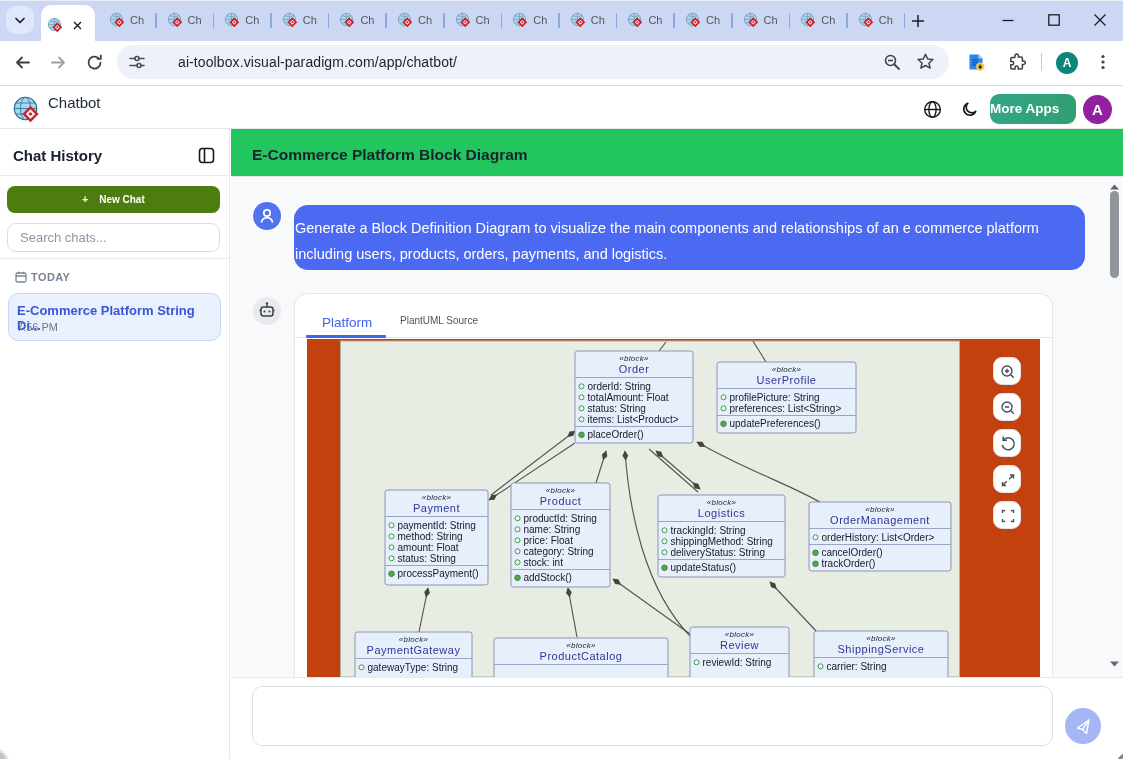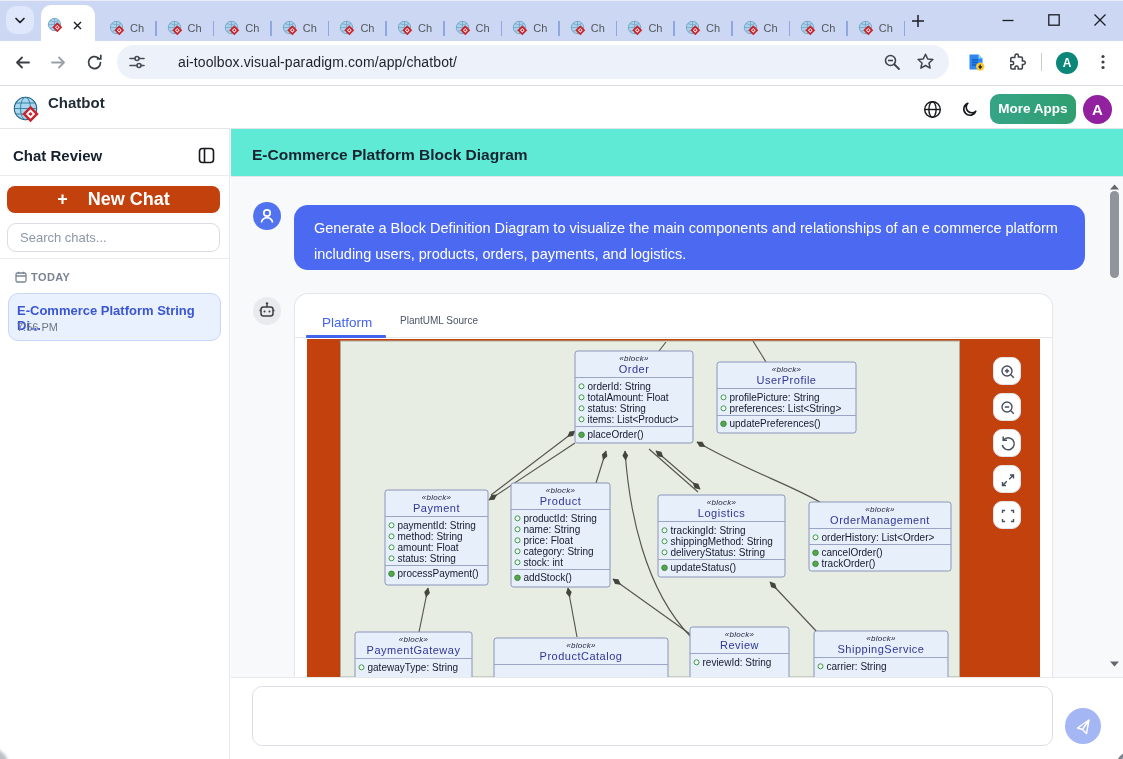--- a/index.html
+++ b/index.html
@@ -5,58 +5,58 @@
 * { margin:0; padding:0; box-sizing:border-box; }
 html,body { width:1123px; height:759px; overflow:hidden; background:#fff;
   font-family:"Liberation Sans", sans-serif; }
 .abs { position:absolute; }
 #stage { position:relative; width:1123px; height:759px; }
 
 
 #tabstrip { left:0; top:0; width:1123px; height:41px; background:#CBD7F3; }
 #chevbtn { left:6px; top:6px; width:28px; height:28px; border-radius:10px; background:#DEE7FB; }
 #activetab { left:41px; top:5px; width:54px; height:36px; background:#fff; border-radius:10px 10px 0 0; }
-.itab { top:8px; height:46px; }
+.itab { top:0; height:46px; }
 .itab .sep { position:absolute; right:0; top:13px; width:1.5px; height:15px; background:#8FA6DE; }
 .itab .txt { position:absolute; left:31px; top:14px; font-size:11px; color:#54575D; }
 
 #toolbar { left:0; top:41px; width:1123px; height:45px; background:#fff; border-bottom:1px solid #D9DCE1; }
 #omnibox { left:117px; top:45px; width:832px; height:34px; border-radius:17px; background:#EDF1FA; }
 #urltext { left:166px; top:54px; font-size:14px; color:#1E2126; letter-spacing:0.1px;margin-left:12px; }
 
 
 #appheader { left:0; top:86px; width:1123px; height:43px; background:#fff; border-bottom:1px solid #E4E6EA; }
-#apptitle { left:48px; top:94px; font-size:15px; font-weight:bold; color:#1F2937; }
+#apptitle { left:48px; top:94px; font-size:15px; font-weight:normal; color:#1F2937; }
 #appsub { left:48px; top:112px; font-size:10.8px; color:#4B5563; }
 #moreapps { left:990px; top:94px; width:86px; height:30px; border-radius:9px;
   background:linear-gradient(90deg,#35A487,#2F9F70); color:#fff; font-size:13.5px; font-weight:bold;
-  text-align:center; line-height:30px; }
+  text-align:left; line-height:30px; }
 #appavatar { left:1083px; top:95px; width:29px; height:29px; border-radius:50%; background:#91219E;
   color:#fff; font-size:15px; font-weight:bold; text-align:center; line-height:29px; }
 
 
 #sidebar { left:0; top:129px; width:230px; height:630px; background:#fff; border-right:1px solid #E6E8EC; }
 #chathist { left:13px; top:147px; font-size:15px; font-weight:bold; color:#16202E; }
 .hr { left:0; width:229px; height:1px; background:#EBECEF; }
-#newchat { left:7px; top:186px; width:213px; height:27px; background:#c2410c; border-radius:8px;
-  color:#fff; text-align:center; font-size:18px; font-weight:bold; line-height:27px; }
+#newchat { left:7px; top:186px; width:213px; height:27px; background:#4d7c0f; border-radius:8px;
+  color:#fff; text-align:center; font-size:10px; font-weight:bold; line-height:27px; }
 #searchbox { left:7px; top:223px; width:213px; height:29px; border:1px solid #D9DDE3; border-radius:9px; background:#fff; }
 #searchph { left:20px; top:230px; font-size:13px; color:#8D97A6; }
 #today { left:31px; top:271px; font-size:11px; font-weight:bold; color:#7A8494; letter-spacing:0.4px; }
 #chatitem { left:8px; top:293px; width:213px; height:48px; background:#E9F0FE; border:1px solid #C7D7F8; border-radius:10px; }
 #chatitem .t1 { position:absolute; left:8px; top:9px; font-size:13px; font-weight:bold; color:#3A56D4; }
 #chatitem .t2 { position:absolute; left:8px; top:27px; font-size:11px; color:#6F7886; }
 
 
-#mainhead { left:231px; top:129px; width:892px; height:48px; background:#5eead4; border-bottom:1px solid #E4E6EA; }
+#mainhead { left:231px; top:129px; width:892px; height:48px; background:#22c55e; border-bottom:1px solid #E4E6EA; }
 #mainhead .t { position:absolute; left:21px; top:17px; font-size:15.5px; font-weight:bold; color:#1A2330; }
 #chatarea { left:231px; top:177px; width:892px; height:500px; background:#F8F9FA; }
 #useravatar { left:253px; top:202px; width:28px; height:28px; border-radius:50%; background:#5273F0; }
 #bubble { left:294px; top:205px; width:791px; height:65px; background:#4C6AF1; border-radius:14px;
-  color:#fff; font-size:14.5px; line-height:26px; padding:10px 14px 0 20px; }
+  color:#fff; font-size:14.5px; line-height:26px; padding:10px 14px 0 1px; }
 #botavatar { left:253px; top:297px; width:28px; height:28px; border-radius:50%; background:#E8EAED; }
 #card { left:294px; top:293px; width:759px; height:384px; background:#fff; border:1px solid #E5E7EB;
   border-radius:14px 14px 0 0; border-bottom:none; box-shadow:0 1px 2px rgba(0,0,0,0.04); }
 #tabdiag { left:322px; top:315px; font-size:13.5px; color:#4263EB; }
 #tabsrc { left:400px; top:315px; font-size:10px; color:#4A5568; }
 #tabline { left:306px; top:335px; width:80px; height:3px; background:#4263EB; border-radius:1px; }
 #tabsbot { left:295px; top:337px; width:757px; height:1px; background:#E5E7EB; }
 #viewport { left:307px; top:339px; width:733px; height:338px; background:#c2410c; overflow:hidden; }
 
 .zbtn { left:993px; width:28px; height:28px; background:#fff; border:1px solid #E2E4E9; border-radius:9px; }
@@ -333,21 +333,21 @@
     <path d="M1.7 9.5 h15.6" stroke="#17191D" stroke-width="1.4" fill="none"></path>
   </svg>
 
   <svg class="abs" style="left:961px;top:100px" width="18" height="18" viewBox="0 0 18 18">
     <path d="M14.8 11.2 A6.2 6.2 0 1 1 6.9 3.2 A5.2 5.2 0 0 0 14.8 11.2 Z" fill="none" stroke="#17191D" stroke-width="1.6" stroke-linejoin="round"></path>
   </svg>
   <div class="abs" id="moreapps">More Apps</div>
   <div class="abs" id="appavatar">A</div>
 
   <div class="abs" id="sidebar"></div>
-  <div class="abs" id="chathist">Chat Review</div>
+  <div class="abs" id="chathist">Chat History</div>
   <svg class="abs" style="left:198px;top:147px" width="17" height="17" viewBox="0 0 17 17">
     <rect x="1.5" y="1.5" width="14" height="14" rx="3" fill="none" stroke="#17191D" stroke-width="1.6"></rect>
     <path d="M6.5 1.5 V15.5" stroke="#17191D" stroke-width="1.6"></path>
   </svg>
   <div class="abs hr" style="top:175px"></div>
   <div class="abs" id="newchat">+&nbsp;&nbsp;&nbsp; New Chat</div>
   <div class="abs" id="searchbox"></div>
   <div class="abs" id="searchph">Search chats...</div>
   <div class="abs hr" style="top:258px"></div>
   <svg class="abs" style="left:15px;top:271px" width="12" height="12" viewBox="0 0 12 12">

